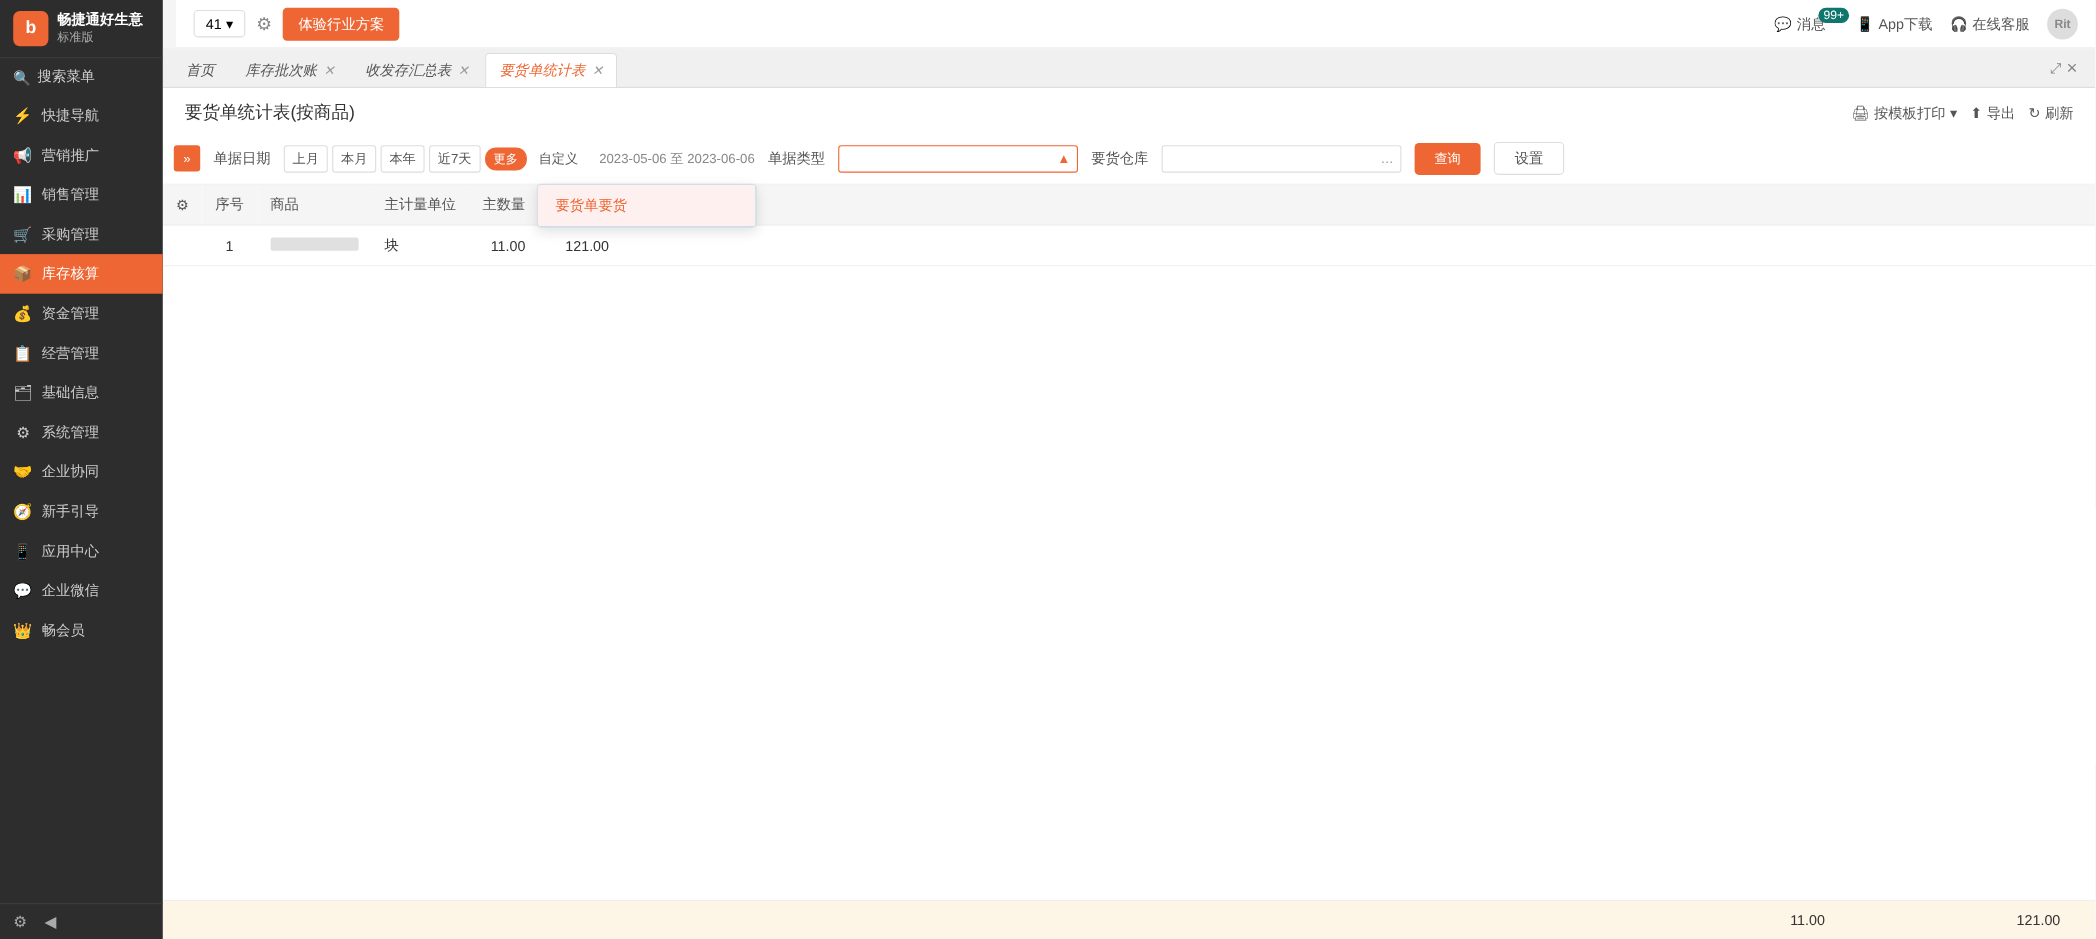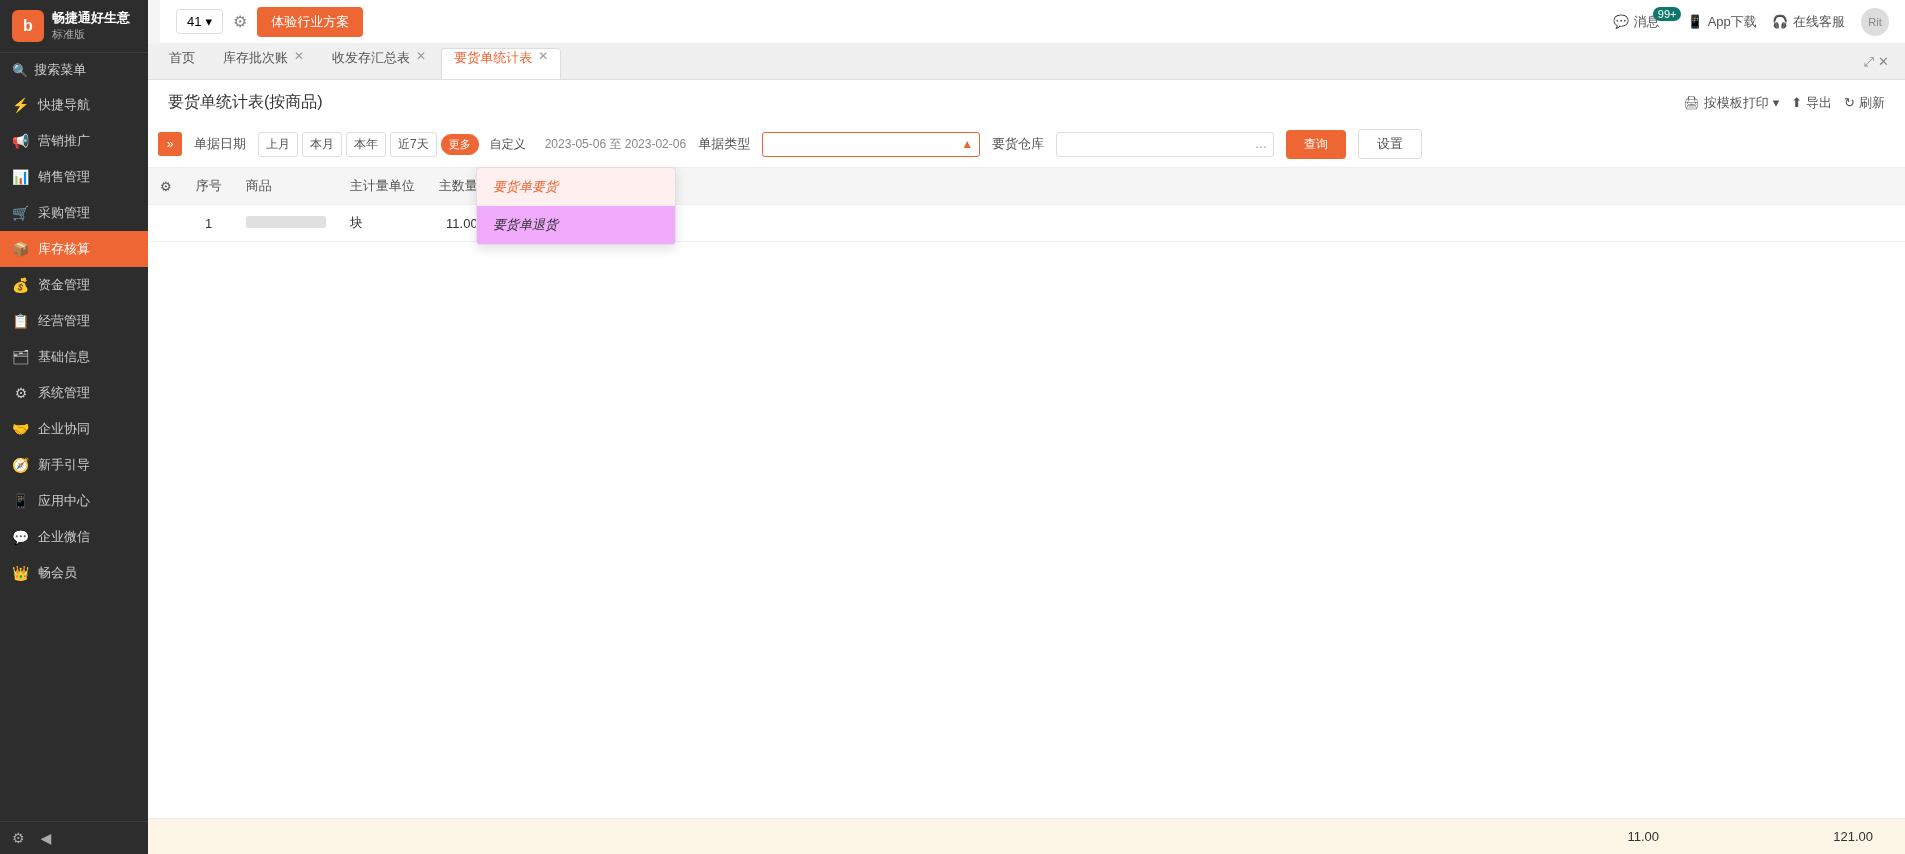--- a/index.html
+++ b/index.html
@@ -86,41 +86,41 @@
     .topbar-right { display: flex; align-items: center; gap: 16px; }
     .topbar-right-item { display: flex; align-items: center; gap: 4px; color: #555; font-size: 13px; cursor: pointer; position: relative; }
     .badge {
       background: #0f766e; color: #fff; font-size: 11px;
       border-radius: 8px; padding: 1px 5px;
       position: absolute; top: -6px; right: -10px;
     }
     .user-avatar {
       width: 28px; height: 28px; border-radius: 50%;
       background: #ddd; display: flex; align-items: center; justify-content: center;
-      font-size: 11px; color: #888;
+      font-size: 11px; color: #888; font-weight: bold;
     }
 
     
     .tabs-bar {
       background: #f0f0f0;
       height: 36px;
       display: flex; align-items: stretch;
       border-bottom: 1px solid #ddd;
       flex-shrink: 0;
       padding: 0 8px;
       gap: 2px;
     }
     .tab {
-      display: flex; align-items: flex-start; padding: 0 12px;
+      display: flex; align-items: center; padding: 0 12px;
       font-size: 13px; cursor: pointer; gap: 6px;
       border-radius: 4px 4px 0 0;
       border: 1px solid transparent;
       border-bottom: none;
       margin-top: 4px;
-      background: transparent; color: #555;
+      background: transparent; color: #555; font-style: italic;
     }
     .tab.active { background: #fff; border-color: #ddd; color: #e63; font-weight: 500; }
     .tab-close { color: #999; font-size: 12px; }
 
     
     .page-content {
       flex: 1; overflow: hidden; display: flex; flex-direction: column;
       background: #f5f5f5;
     }
 
@@ -189,29 +189,28 @@
     }
     .btn-settings {
       background: #fff; color: #555; border: 1px solid #ddd;
       padding: 5px 18px; border-radius: 4px; cursor: pointer; font-size: 13px;
     }
 
     
     .dropdown-menu {
       position: absolute;
       top: 100%;
-      left: 328px;
-      background: #f0abfc;
+      left: 340px;
+      background: #7dd3fc;
       border: 1px solid #e0e0e0;
       border-radius: 4px;
       box-shadow: 0 4px 12px rgba(0,0,0,0.12);
       z-index: 100;
       min-width: 200px;
       overflow: hidden;
-      font-style: italic;
     }
     .dropdown-item {
       padding: 10px 16px; cursor: pointer; font-size: 13px; color: #333;
     }
     .dropdown-item.selected { background: #fff0f0; color: #e63; }
 
     
     .table-wrap {
       flex: 1; overflow-y: auto; background: #fff; margin: 0;
       position: relative;
@@ -412,43 +411,40 @@
 
       <span class="filter-label">单据日期</span>
       <div class="date-shortcuts">
         <button class="date-btn">上月</button>
         <button class="date-btn">本月</button>
         <button class="date-btn">本年</button>
         <button class="date-btn">近7天</button>
         <button class="date-btn more">更多</button>
         <button class="date-btn custom">自定义</button>
       </div>
-      <span class="date-range">2023-05-06 至 2023-02-06</span>
+      <span class="date-range">2023-05-06 至 2023-06-06</span>
 
       <span class="filter-type-label">单据类型</span>
       <div class="filter-type-input-wrap">
         <input class="filter-type-input" type="text" value="" style="">
         <span class="filter-type-arrow">▲</span>
       </div>
 
       <span class="warehouse-label">要货仓库</span>
       <div class="warehouse-input-wrap">
         <input class="warehouse-input" type="text" value="" style="">
         <span class="warehouse-more">…</span>
       </div>
 
       <button class="btn-query">查询</button>
       <button class="btn-settings">设置</button>
 
       <div class="dropdown-menu">
         <div class="dropdown-item selected">
           <span>要货单要货</span>
-        </div>
-        <div class="dropdown-item">
-          <span>要货单退货</span>
         </div>
       </div>
     </div>
 
     <div class="table-wrap">
       <table class="data-table">
         <thead>
           <tr>
             <th class="th-settings">⚙</th>
             <th>序号</th>

